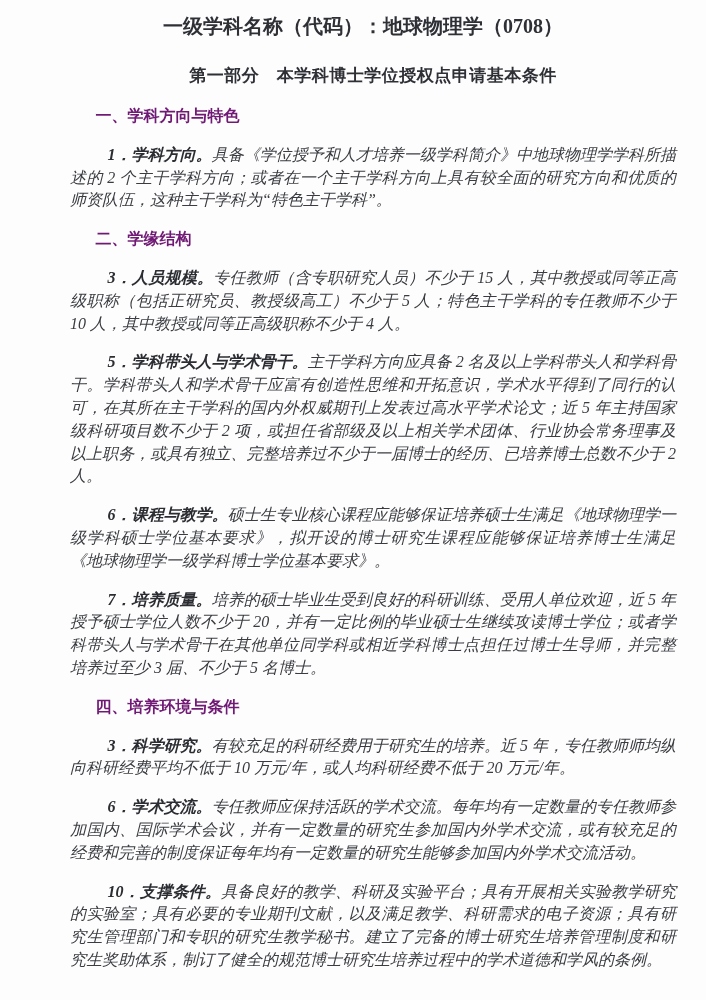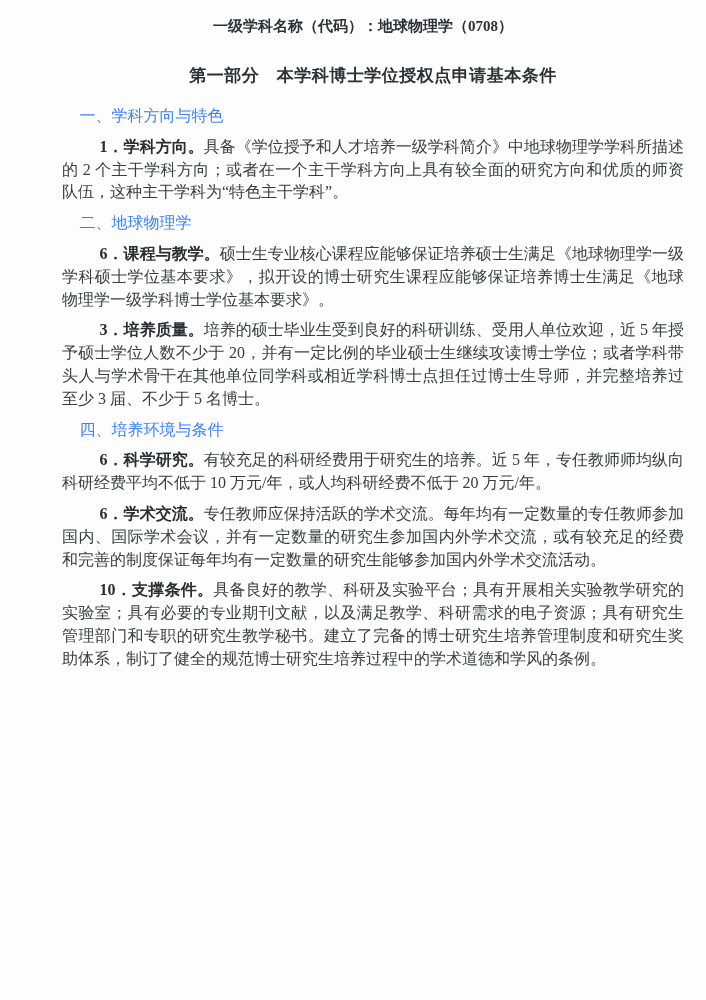--- a/index.html
+++ b/index.html
@@ -10,21 +10,21 @@
     color:#393b40;
     overflow:hidden;
   }
   .page{
     box-sizing:border-box;
     width:706px;height:1000px;
     padding:8px 14px 0 54px;
     background:#fdfdfd;
   }
   .doc-title{
-    font-size:15px;
+    font-size:20px;
     font-weight:bold;
     color:#2e3036;
     text-align:center;
     line-height:24px;
     margin:6px 20px 0 0;
   }
   .part-heading{
     font-size:17px;
     font-weight:bold;
     color:#2e3036;
@@ -32,54 +32,57 @@
     line-height:24px;
     margin:26px 0 17px 0;
     letter-spacing:0.5px;
   }
   .content{
     margin-top:7px;
     font-size:16px;
     line-height:22.8px;
   }
   .section-heading{
-    font-weight:normal;
-    color:#3b82f6;
+    font-weight:bold;
+    color:#701a75;
     text-indent:1.6em;
-    margin:0;
+    margin:16px;
   }
   p.clause{
-    margin:8px;
+    margin:16px;
     text-align:justify;
     text-indent:2.35em;
     color:#3a3c41;
+    font-style:italic;
   }
   p.clause .lead{
     font-weight:bold;
     color:#2b2d32;
   }
 </style>
 </head>
 <body>
 
 <div class="page">
 
   <div class="doc-title">一级学科名称（代码）：地球物理学（0708）</div>
 
   <div class="part-heading">第一部分　本学科博士学位授权点申请基本条件</div>
 
   <div class="content">
 
     <p class="section-heading">一、学科方向与特色</p>
     <p class="clause"><span class="lead">1．学科方向。</span><span class="body">具备《学位授予和人才培养一级学科简介》中地球物理学学科所描述的 2 个主干学科方向；或者在一个主干学科方向上具有较全面的研究方向和优质的师资队伍，这种主干学科为“特色主干学科”。</span></p>
 
-    <p class="section-heading">二、地球物理学</p>
+    <p class="section-heading">二、学缘结构</p>
+    <p class="clause"><span class="lead">3．人员规模。</span><span class="body">专任教师（含专职研究人员）不少于 15 人，其中教授或同等正高级职称（包括正研究员、教授级高工）不少于 5 人；特色主干学科的专任教师不少于 10 人，其中教授或同等正高级职称不少于 4 人。</span></p>
+    <p class="clause"><span class="lead">5．学科带头人与学术骨干。</span><span class="body">主干学科方向应具备 2 名及以上学科带头人和学科骨干。学科带头人和学术骨干应富有创造性思维和开拓意识，学术水平得到了同行的认可，在其所在主干学科的国内外权威期刊上发表过高水平学术论文；近 5 年主持国家级科研项目数不少于 2 项，或担任省部级及以上相关学术团体、行业协会常务理事及以上职务，或具有独立、完整培养过不少于一届博士的经历、已培养博士总数不少于 2 人。</span></p>
 
     <p class="clause"><span class="lead">6．课程与教学。</span><span class="body">硕士生专业核心课程应能够保证培养硕士生满足《地球物理学一级学科硕士学位基本要求》，拟开设的博士研究生课程应能够保证培养博士生满足《地球物理学一级学科博士学位基本要求》。</span></p>
-    <p class="clause"><span class="lead">3．培养质量。</span><span class="body">培养的硕士毕业生受到良好的科研训练、受用人单位欢迎，近 5 年授予硕士学位人数不少于 20，并有一定比例的毕业硕士生继续攻读博士学位；或者学科带头人与学术骨干在其他单位同学科或相近学科博士点担任过博士生导师，并完整培养过至少 3 届、不少于 5 名博士。</span></p>
+    <p class="clause"><span class="lead">7．培养质量。</span><span class="body">培养的硕士毕业生受到良好的科研训练、受用人单位欢迎，近 5 年授予硕士学位人数不少于 20，并有一定比例的毕业硕士生继续攻读博士学位；或者学科带头人与学术骨干在其他单位同学科或相近学科博士点担任过博士生导师，并完整培养过至少 3 届、不少于 5 名博士。</span></p>
 
     <p class="section-heading">四、培养环境与条件</p>
-    <p class="clause"><span class="lead">6．科学研究。</span><span class="body">有较充足的科研经费用于研究生的培养。近 5 年，专任教师师均纵向科研经费平均不低于 10 万元/年，或人均科研经费不低于 20 万元/年。</span></p>
+    <p class="clause"><span class="lead">3．科学研究。</span><span class="body">有较充足的科研经费用于研究生的培养。近 5 年，专任教师师均纵向科研经费平均不低于 10 万元/年，或人均科研经费不低于 20 万元/年。</span></p>
     <p class="clause"><span class="lead">6．学术交流。</span><span class="body">专任教师应保持活跃的学术交流。每年均有一定数量的专任教师参加国内、国际学术会议，并有一定数量的研究生参加国内外学术交流，或有较充足的经费和完善的制度保证每年均有一定数量的研究生能够参加国内外学术交流活动。</span></p>
     <p class="clause"><span class="lead">10．支撑条件。</span><span class="body">具备良好的教学、科研及实验平台；具有开展相关实验教学研究的实验室；具有必要的专业期刊文献，以及满足教学、科研需求的电子资源；具有研究生管理部门和专职的研究生教学秘书。建立了完备的博士研究生培养管理制度和研究生奖助体系，制订了健全的规范博士研究生培养过程中的学术道德和学风的条例。</span></p>
 
   </div>
 </div>
 
 </body></html>

